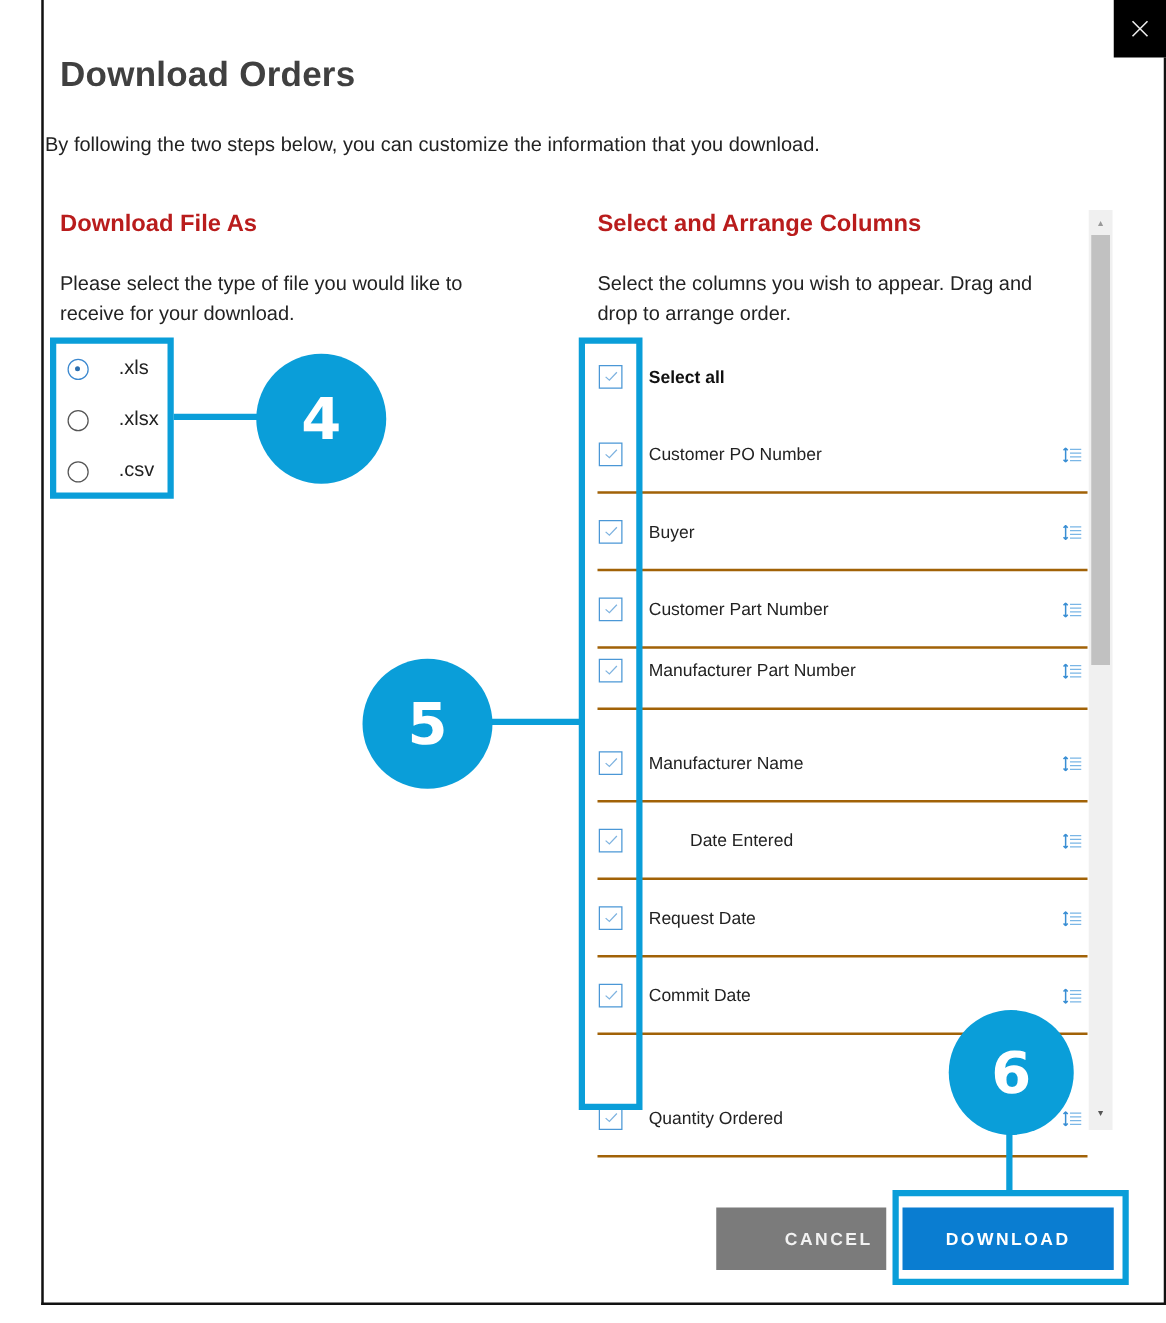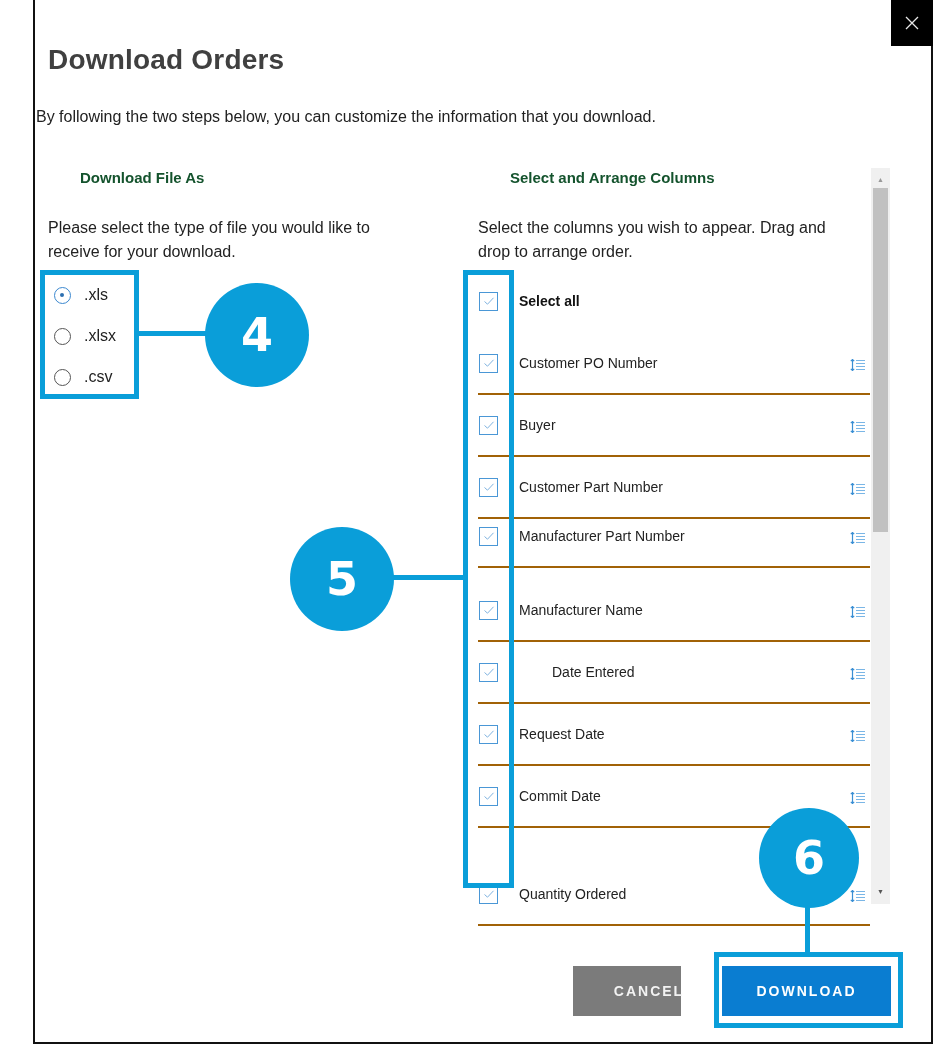--- a/index.html
+++ b/index.html
@@ -23,37 +23,37 @@
 
   .title {
     position: absolute; left: 48px; top: 44px; font-size: 28px; font-weight: bold; color: #404040;
     letter-spacing: 0.2px;
   }
   .intro {
     position: absolute; left: 36px; top: 108px; font-size: 16px; color: #222;
   }
 
   .section-title {
-    position: absolute; font-size: 15px; font-weight: bold; color: #14532d; margin-left: 32px;
+    position: absolute; font-size: 19px; font-weight: bold; color: #b91c1c;
   }
   .section-desc {
     position: absolute; font-size: 16px; line-height: 24px; color: #222;
   }
 
   .radio-row {
     position: absolute; left: 54px; display: flex; align-items: center; height: 22px; cursor: pointer;
   }
   .radio-circle {
     width: 17px; height: 17px; border-radius: 50%; border: 1.5px solid #555; position: relative; background: #fff;
   }
   .radio-circle.checked { border-color: #3b88cf; }
   .radio-circle.checked::after {
     content: ""; position: absolute; left: 5px; top: 5px; width: 4px; height: 4px; border-radius: 50%; background: #2c6fb0;
   }
-  .radio-label { margin-left: 13px; font-size: 16px; color: #222; }
+  .radio-label { margin-left: 24px; font-size: 16px; color: #222; }
   .scrollbar {
     position: absolute; left: 871px; top: 168px; width: 19px; height: 736px; background: #f0f0f0;
   }
   .scroll-up, .scroll-down {
     position: absolute; left: 0; width: 19px; height: 18px; display: flex; align-items: center; justify-content: center;
     font-size: 7px; color: #999; cursor: pointer;
   }
   .scroll-up { top: 2px; }
   .scroll-down { bottom: 4px; color: #555; }
   .scroll-thumb {
@@ -72,21 +72,21 @@
   .checkbox svg { width: 12px; height: 10px; }
   .col-label { margin-left: 21px; font-size: 14px; color: #222; }
   .col-label.bold { font-weight: bold; color: #111; }
   .drag-handle { position: absolute; right: 4px; top: 50%; transform: translateY(-50%); width: 16px; height: 12px; cursor: grab; }
 
   
   .btn {
     position: absolute; height: 50px; display: flex; align-items: center; justify-content: center;
     color: #fff; font-size: 14px; font-weight: bold; letter-spacing: 2px; cursor: pointer;
   }
-  .btn-cancel { left: 573px; top: 966px; width: 108px; background: #7b7b7b; color: #f2f2f2; padding-left: 44px; }
+  .btn-cancel { left: 573px; top: 966px; width: 136px; background: #7b7b7b; color: #f2f2f2; padding-left: 44px; }
   .btn-download { left: 722px; top: 966px; width: 169px; background: #0a7dd1; }
 
   
   .anno-box { position: absolute; border: 5px solid #0a9ed9; pointer-events: none; }
   .anno-line { position: absolute; background: #0a9ed9; pointer-events: none; }
   .anno-circle {
     position: absolute; border-radius: 50%; background: #0a9ed9; color: #fff; font-weight: bold;
     display: flex; align-items: center; justify-content: center; font-size: 46px; pointer-events: none;
     font-family: "DejaVu Sans", sans-serif;
   }

